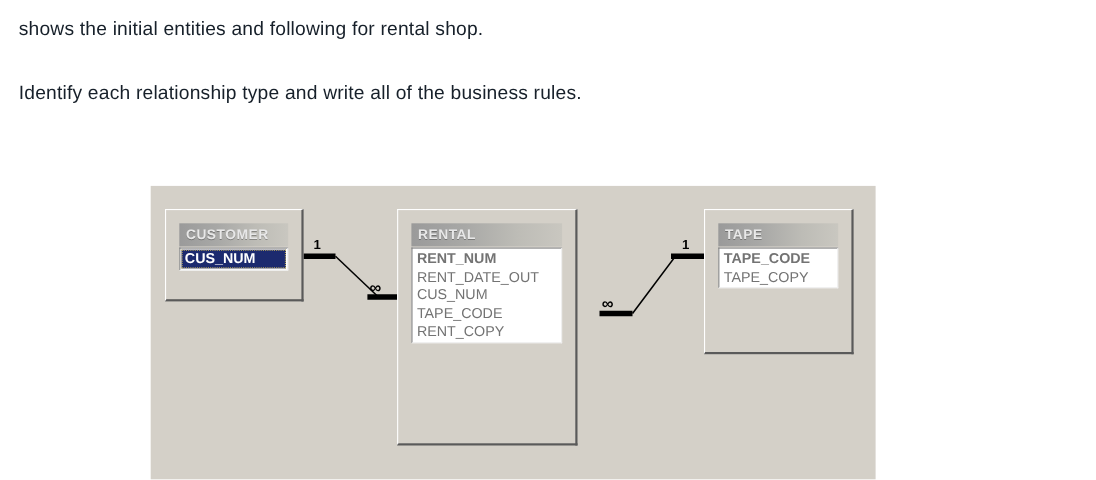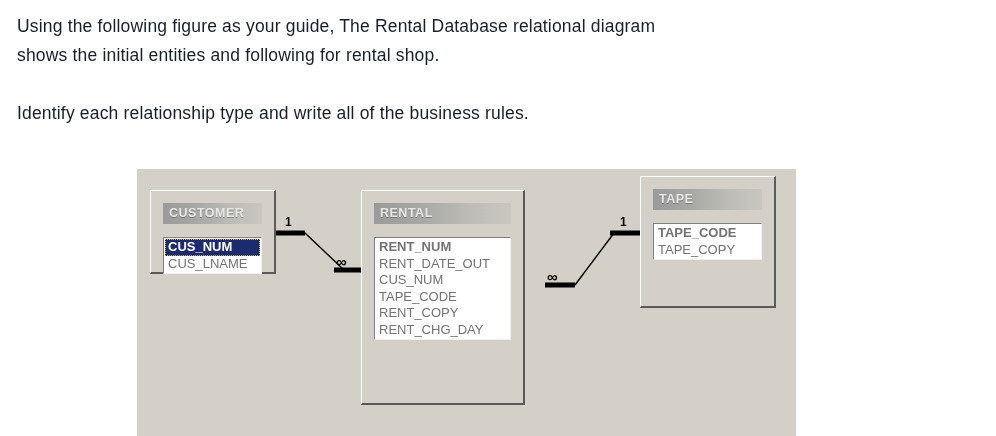--- a/index.html
+++ b/index.html
@@ -67,21 +67,21 @@
     overflow: hidden;
     white-space: nowrap;
   }
   .entity-fields {
     background: #ffffff;
     border: 1px solid #7f7f7f;
     border-right-color: #efefef;
     border-bottom-color: #efefef;
     box-sizing: border-box;
     padding: 1px;
-    margin-top: 13px;
+    margin-top: 1px;
   }
   .field {
     font-size: 13px;
     line-height: 16.5px;
     height: 16.5px;
     color: #737373;
     padding-left: 3px;
     white-space: nowrap;
     box-sizing: border-box;
     font-family: "Liberation Sans", "DejaVu Sans", sans-serif;
@@ -114,21 +114,20 @@
   }
   .card-label.inf {
     font-size: 15px;
     letter-spacing: -0.04em;
   }
 </style>
 </head>
 <body>
 
 <div class="prompt">
-  <p>Using the following figure as your guide, The Rental Database relational diagram</p>
   <p>shows the initial entities and following for rental shop.</p>
   <div class="para-gap"></div>
   <p>Identify each relationship type and write all of the business rules.</p>
 </div>
 
 <div id="diagram-canvas">
 
   <svg id="connectors" viewBox="0 0 659 267" width="659" height="267">
 
     <g>
@@ -146,37 +145,35 @@
 
   <span class="card-label" style="left:148px; top:47px;">1</span>
   <span class="card-label inf" style="left:199px; top:87px;">∞</span>
   <span class="card-label inf" style="left:410px; top:102px;">∞</span>
   <span class="card-label" style="left:483px; top:47px;">1</span>
 
   <div class="entity" style="left:13px; top:21px; width:126px; height:84px;">
     <div class="entity-header">CUSTOMER</div>
     <div class="entity-fields">
       <div class="field pk selected">CUS_NUM</div>
-      <div class="field">CUS_LNAME</div>
     </div>
   </div>
 
   <div class="entity" style="left:224px; top:21px; width:164px; height:215px;">
     <div class="entity-header">RENTAL</div>
     <div class="entity-fields">
       <div class="field pk">RENT_NUM</div>
       <div class="field">RENT_DATE_OUT</div>
       <div class="field">CUS_NUM</div>
       <div class="field">TAPE_CODE</div>
       <div class="field">RENT_COPY</div>
-      <div class="field">RENT_CHG_DAY</div>
     </div>
   </div>
 
-  <div class="entity" style="left:503px; top:7px; width:136px; height:132px;">
+  <div class="entity" style="left:503px; top:21px; width:136px; height:132px;">
     <div class="entity-header">TAPE</div>
     <div class="entity-fields">
       <div class="field pk">TAPE_CODE</div>
       <div class="field">TAPE_COPY</div>
     </div>
   </div>
 
 </div>
 
 </body></html>

